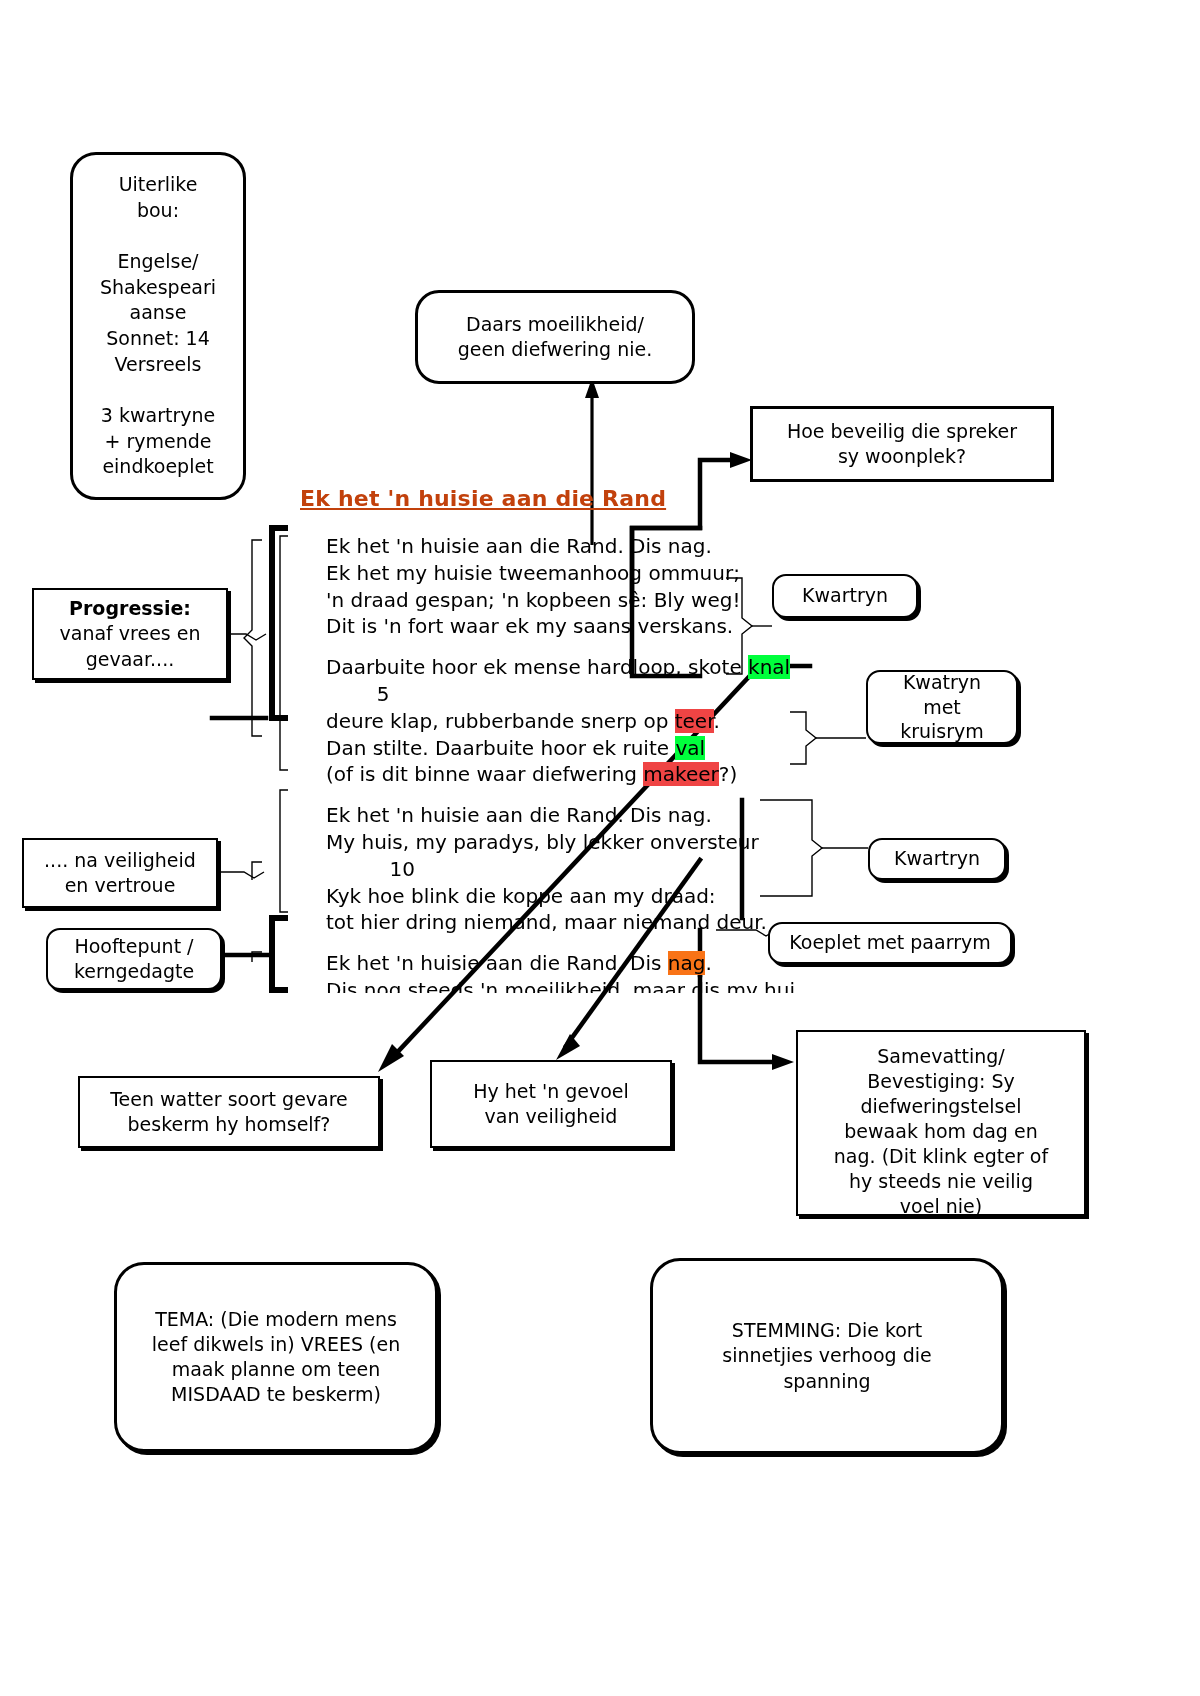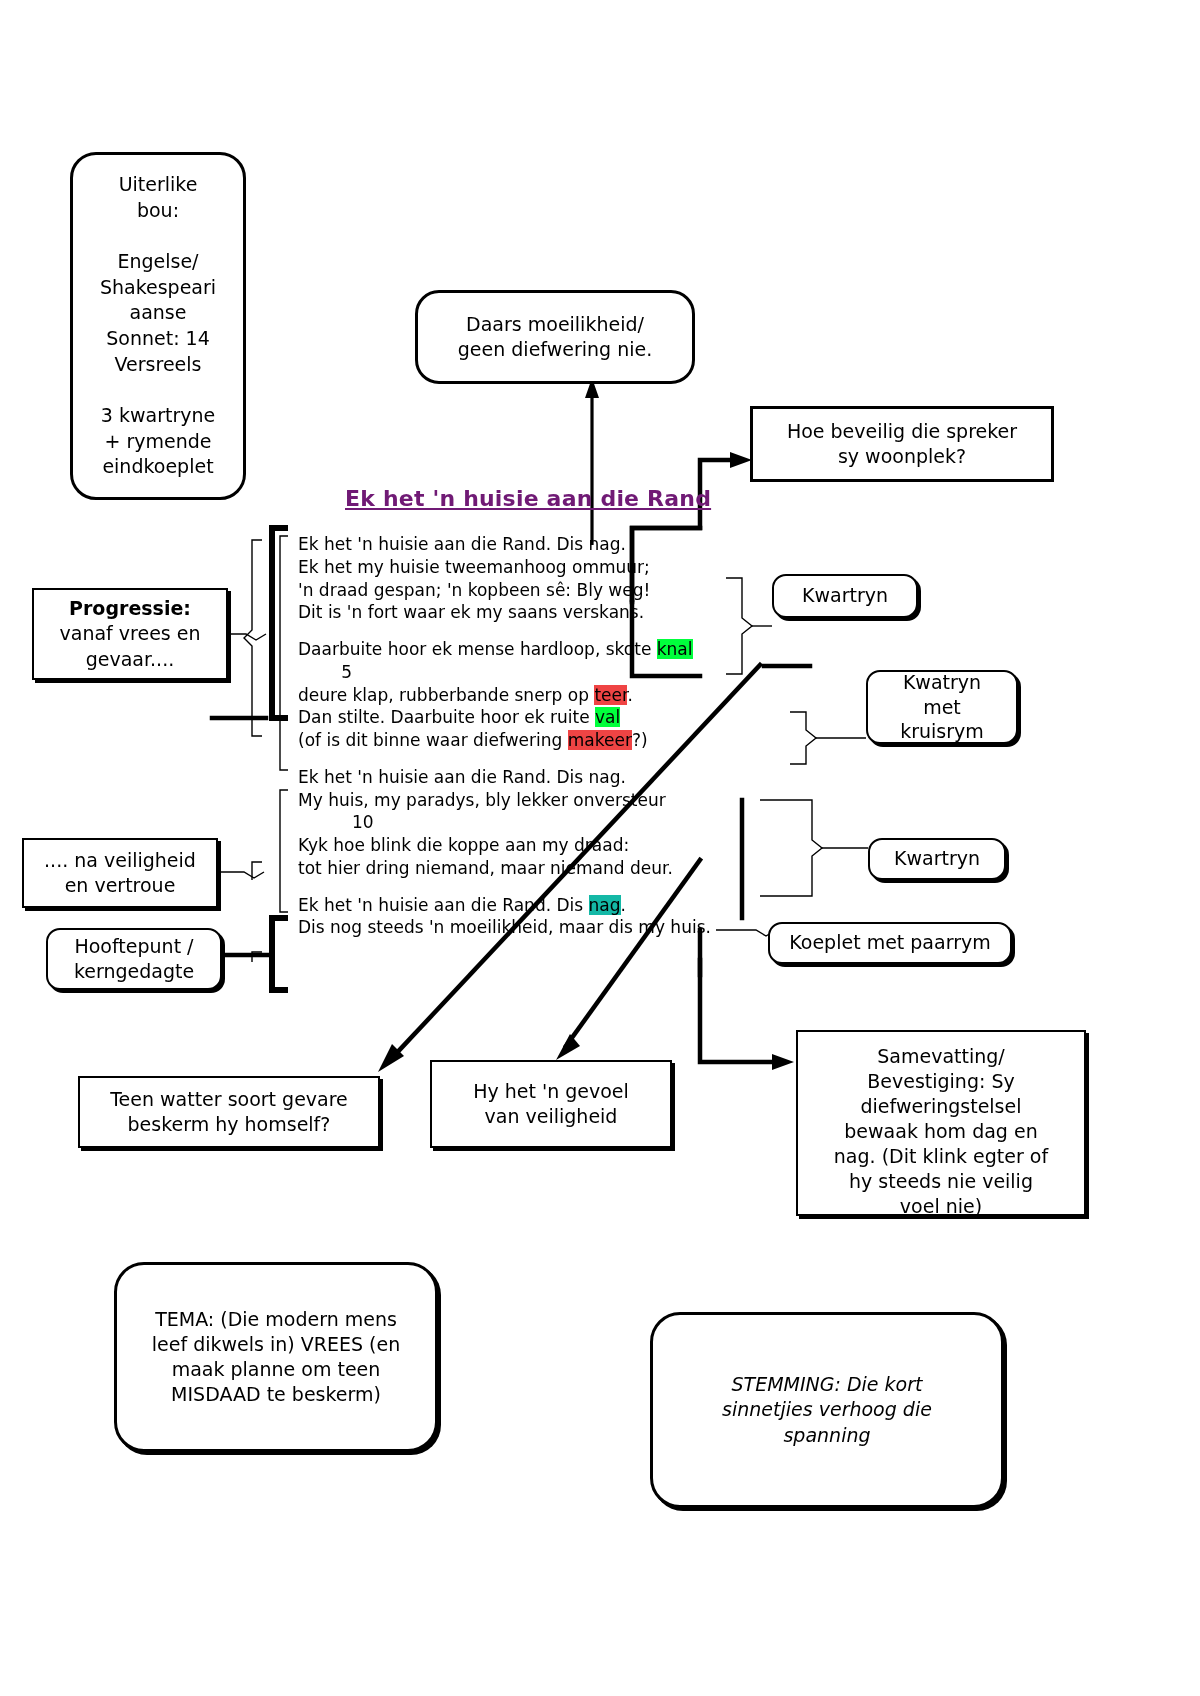--- a/index.html
+++ b/index.html
@@ -7,27 +7,27 @@
   #canvas{position:relative;width:1200px;height:1696px;background:#fff;overflow:hidden;}
 
   .box{position:absolute;box-sizing:border-box;border:2.5px solid #000;background:#fff;
        display:flex;align-items:center;justify-content:center;text-align:center;
        font-size:19px;line-height:1.32;color:#000;padding:6px 10px;}
   .rounded{border-radius:22px;}
   .rounded-sm{border-radius:14px;}
   .shadow-r{box-shadow:3px 3px 0 #000;}
   .clip{overflow:hidden;}
 
-  .poem{position:absolute;font-size:17px;line-height:1.34;white-space:pre;color:#000;}
+  .poem{position:absolute;font-size:20px;line-height:1.34;white-space:pre;color:#000;margin-left:28px;}
   .title{position:absolute;font-weight:bold;font-size:22px;text-decoration:underline;
-         letter-spacing:.2px;color:#701a75;margin-left:45px;}
+         letter-spacing:.2px;color:#c2410c;}
 
   .hl-y{background:#ef4444;}
   .hl-g{background:#00ff3c;}
-  .hl-c{background:#14b8a6;}
+  .hl-c{background:#f97316;}
 
   svg.overlay{position:absolute;left:0;top:0;width:1200px;height:1696px;pointer-events:none;}
   .st{fill:none;stroke:#000;stroke-width:1.4;}
   .th{fill:none;stroke:#000;stroke-width:4.5;stroke-linecap:square;}
   .ar{fill:none;stroke:#000;stroke-width:3.2;}
   .fat{fill:none;stroke:#000;stroke-width:6;stroke-linecap:butt;}
 </style>
 </head>
 <body>
 
@@ -190,21 +190,21 @@
 voel nie)</span>
   </div>
 
   <div class="box rounded shadow-r" style="left:114px;top:1262px;width:324px;height:190px;white-space:pre-line;border-radius:30px;border-width:3px;">
     <span>TEMA: (Die modern mens
 leef dikwels in) VREES (en
 maak planne om teen
 MISDAAD te beskerm)</span>
   </div>
 
-  <div class="box rounded shadow-r" style="left:650px;top:1312px;width:354px;height:196px;white-space:pre-line;border-radius:30px;border-width:3px;font-style:italic;">
+  <div class="box rounded shadow-r" style="left:650px;top:1258px;width:354px;height:196px;white-space:pre-line;border-radius:30px;border-width:3px;">
     <span>STEMMING: Die kort
 sinnetjies verhoog die
 spanning</span>
   </div>
 
   <div class="title" style="left:300px;top:486px;">Ek het 'n huisie aan die Rand</div>
 
   <div id="poem-body" class="poem" style="left:298px;top:533px;width:470px;height:460px;overflow:hidden;"><div><div><span>Ek het 'n huisie aan die Rand. Dis nag.</span></div><div><span>Ek het my huisie tweemanhoog ommuur;</span></div><div><span>'n draad gespan; 'n kopbeen sê: Bly weg!</span></div><div><span>Dit is 'n fort waar ek my saans verskans.</span></div></div><div style="height: 14px;"></div><div><div><span>Daarbuite hoor ek mense hardloop, skote </span><span class="hl-g">knal</span></div><div><span>        5</span></div><div><span>deure klap, rubberbande snerp op </span><span class="hl-y">teer</span><span>.</span></div><div><span>Dan stilte. Daarbuite hoor ek ruite </span><span class="hl-g">val</span></div><div><span>(of is dit binne waar diefwering </span><span class="hl-y">makeer</span><span>?)</span></div></div><div style="height: 14px;"></div><div><div><span>Ek het 'n huisie aan die Rand. Dis nag.</span></div><div><span>My huis, my paradys, bly lekker onversteur</span></div><div><span>          10</span></div><div><span>Kyk hoe blink die koppe aan my draad:</span></div><div><span>tot hier dring niemand, maar niemand deur.</span></div></div><div style="height: 14px;"></div><div><div><span>Ek het 'n huisie aan die Rand. Dis </span><span class="hl-c">nag</span><span>.</span></div><div><span>Dis nog steeds 'n moeilikheid, maar dis my huis.</span></div></div></div>
 
 </div>

